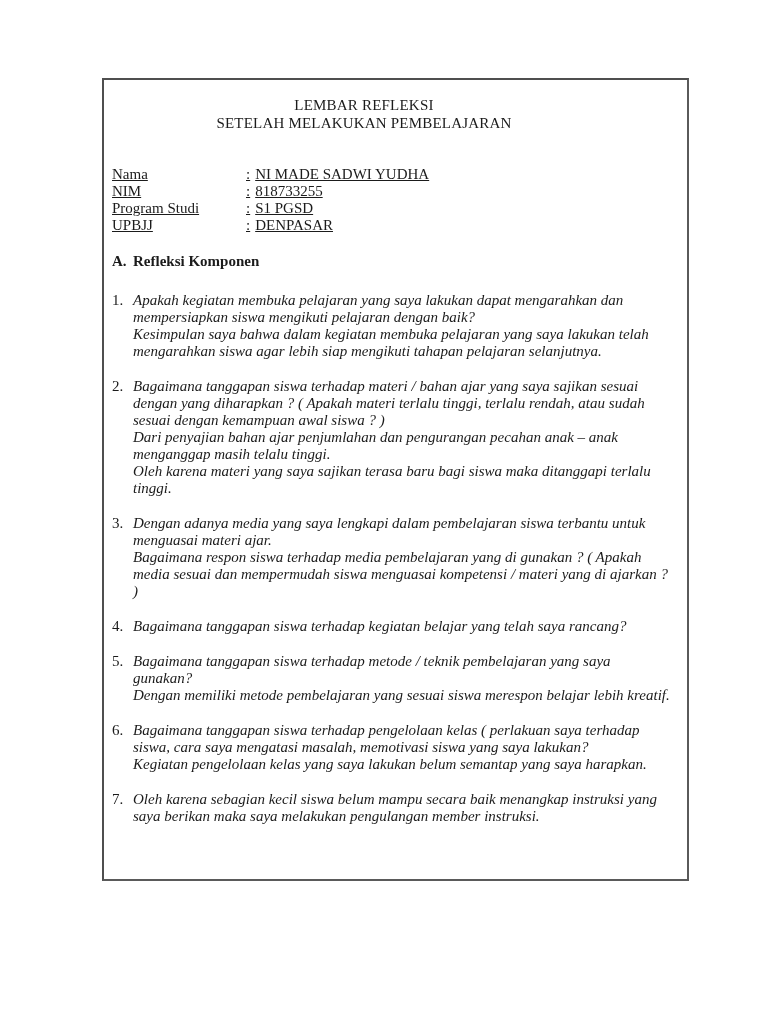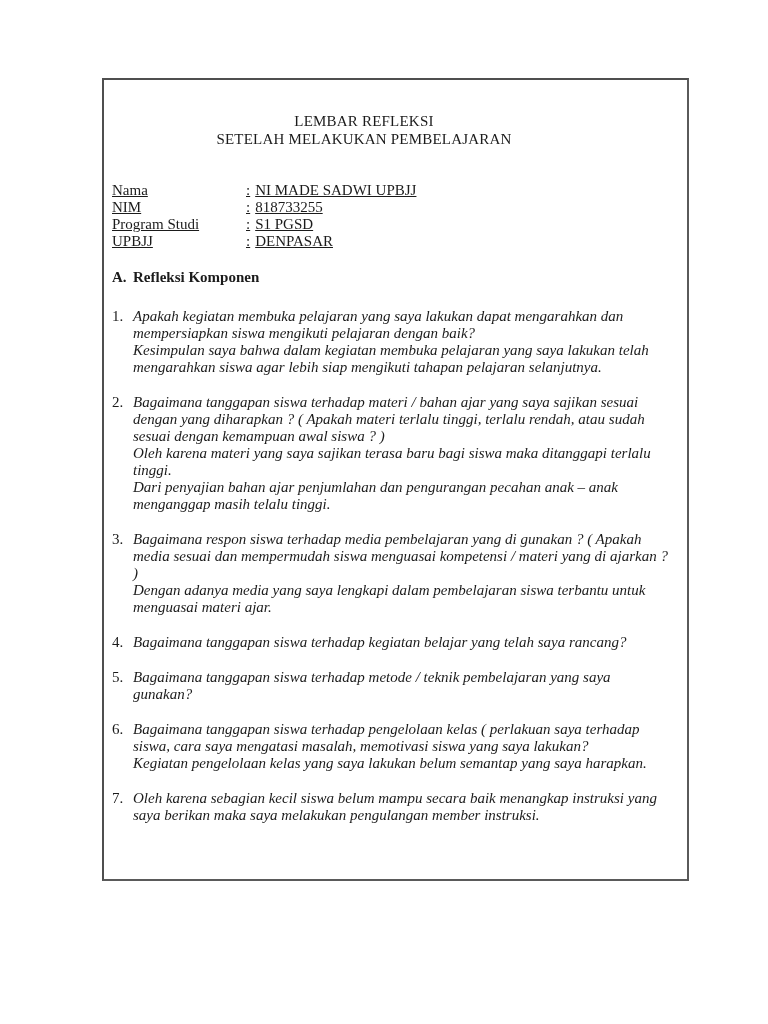--- a/index.html
+++ b/index.html
@@ -16,21 +16,21 @@
     background: #ffffff;
   }
   .page {
     position: absolute;
     left: 102px; top: 78px;
     width: 587px; height: 803px;
     background: #ffffff;
     border: 2px solid #4f4f4f;
     border-right-color: #5a5a5a;
     border-bottom-color: #5a5a5a;
-    padding: 32px 8px 0 8px;
+    padding: 16px 8px 0 8px;
     font-size: 15px;
     line-height: 17px;
   }
   .title-block {
     width: 504px;
     text-align: center;
     line-height: 18px;
     letter-spacing: 0.2px;
     white-space: nowrap;
   }
@@ -68,21 +68,21 @@
 
     <div class="title-block">
       <div>LEMBAR REFLEKSI</div>
       <div>SETELAH MELAKUKAN PEMBELAJARAN</div>
     </div>
 
     <div class="info-block">
       <div class="info-row">
         <span class="info-label">Nama</span>
           <span class="info-colon">:</span>
-          <span class="info-value">NI MADE SADWI UPBJJ</span>
+          <span class="info-value">NI MADE SADWI YUDHA</span>
       </div>
       <div class="info-row">
         <span class="info-label">NIM</span>
           <span class="info-colon">:</span>
           <span class="info-value">818733255</span>
       </div>
       <div class="info-row">
         <span class="info-label">Program Studi</span>
           <span class="info-colon">:</span>
           <span class="info-value">S1 PGSD</span>
@@ -106,44 +106,45 @@
         <div class="itxt">
           <p>Apakah kegiatan membuka pelajaran yang saya lakukan dapat mengarahkan dan mempersiapkan siswa mengikuti pelajaran dengan baik?</p>
           <p>Kesimpulan saya bahwa dalam kegiatan membuka pelajaran yang saya lakukan telah mengarahkan siswa agar lebih siap mengikuti tahapan pelajaran selanjutnya.</p>
         </div>
       </div>
 
       <div class="item">
         <span class="num">2.</span>
         <div class="itxt">
           <p>Bagaimana tanggapan siswa terhadap materi / bahan ajar yang saya sajikan sesuai dengan yang diharapkan ? ( Apakah materi terlalu tinggi, terlalu rendah, atau sudah sesuai dengan kemampuan awal siswa ? )</p>
+          <p>Dari penyajian bahan ajar penjumlahan dan pengurangan pecahan anak – anak menganggap masih telalu tinggi.</p>
           <p>Oleh karena materi yang saya sajikan terasa baru bagi siswa maka ditanggapi terlalu tinggi.</p>
-          <p>Dari penyajian bahan ajar penjumlahan dan pengurangan pecahan anak – anak menganggap masih telalu tinggi.</p>
         </div>
       </div>
 
       <div class="item">
         <span class="num">3.</span>
         <div class="itxt">
+          <p>Dengan adanya media yang saya lengkapi dalam pembelajaran siswa terbantu untuk menguasai materi ajar.</p>
           <p>Bagaimana respon siswa terhadap media pembelajaran yang di gunakan ? ( Apakah media sesuai dan mempermudah siswa menguasai kompetensi / materi yang di ajarkan ? )</p>
-          <p>Dengan adanya media yang saya lengkapi dalam pembelajaran siswa terbantu untuk menguasai materi ajar.</p>
         </div>
       </div>
 
       <div class="item">
         <span class="num">4.</span>
         <div class="itxt">
           <p>Bagaimana tanggapan siswa terhadap kegiatan belajar yang telah saya rancang?</p>
         </div>
       </div>
 
       <div class="item">
         <span class="num">5.</span>
         <div class="itxt">
           <p>Bagaimana tanggapan siswa terhadap metode / teknik pembelajaran yang saya gunakan?</p>
+          <p>Dengan memiliki metode pembelajaran yang sesuai siswa merespon belajar lebih kreatif.</p>
         </div>
       </div>
 
       <div class="item">
         <span class="num">6.</span>
         <div class="itxt">
           <p>Bagaimana tanggapan siswa terhadap pengelolaan kelas ( perlakuan saya terhadap siswa, cara saya mengatasi masalah, memotivasi siswa yang saya lakukan?</p>
           <p>Kegiatan pengelolaan kelas yang saya lakukan belum semantap yang saya harapkan.</p>
         </div>
       </div>

